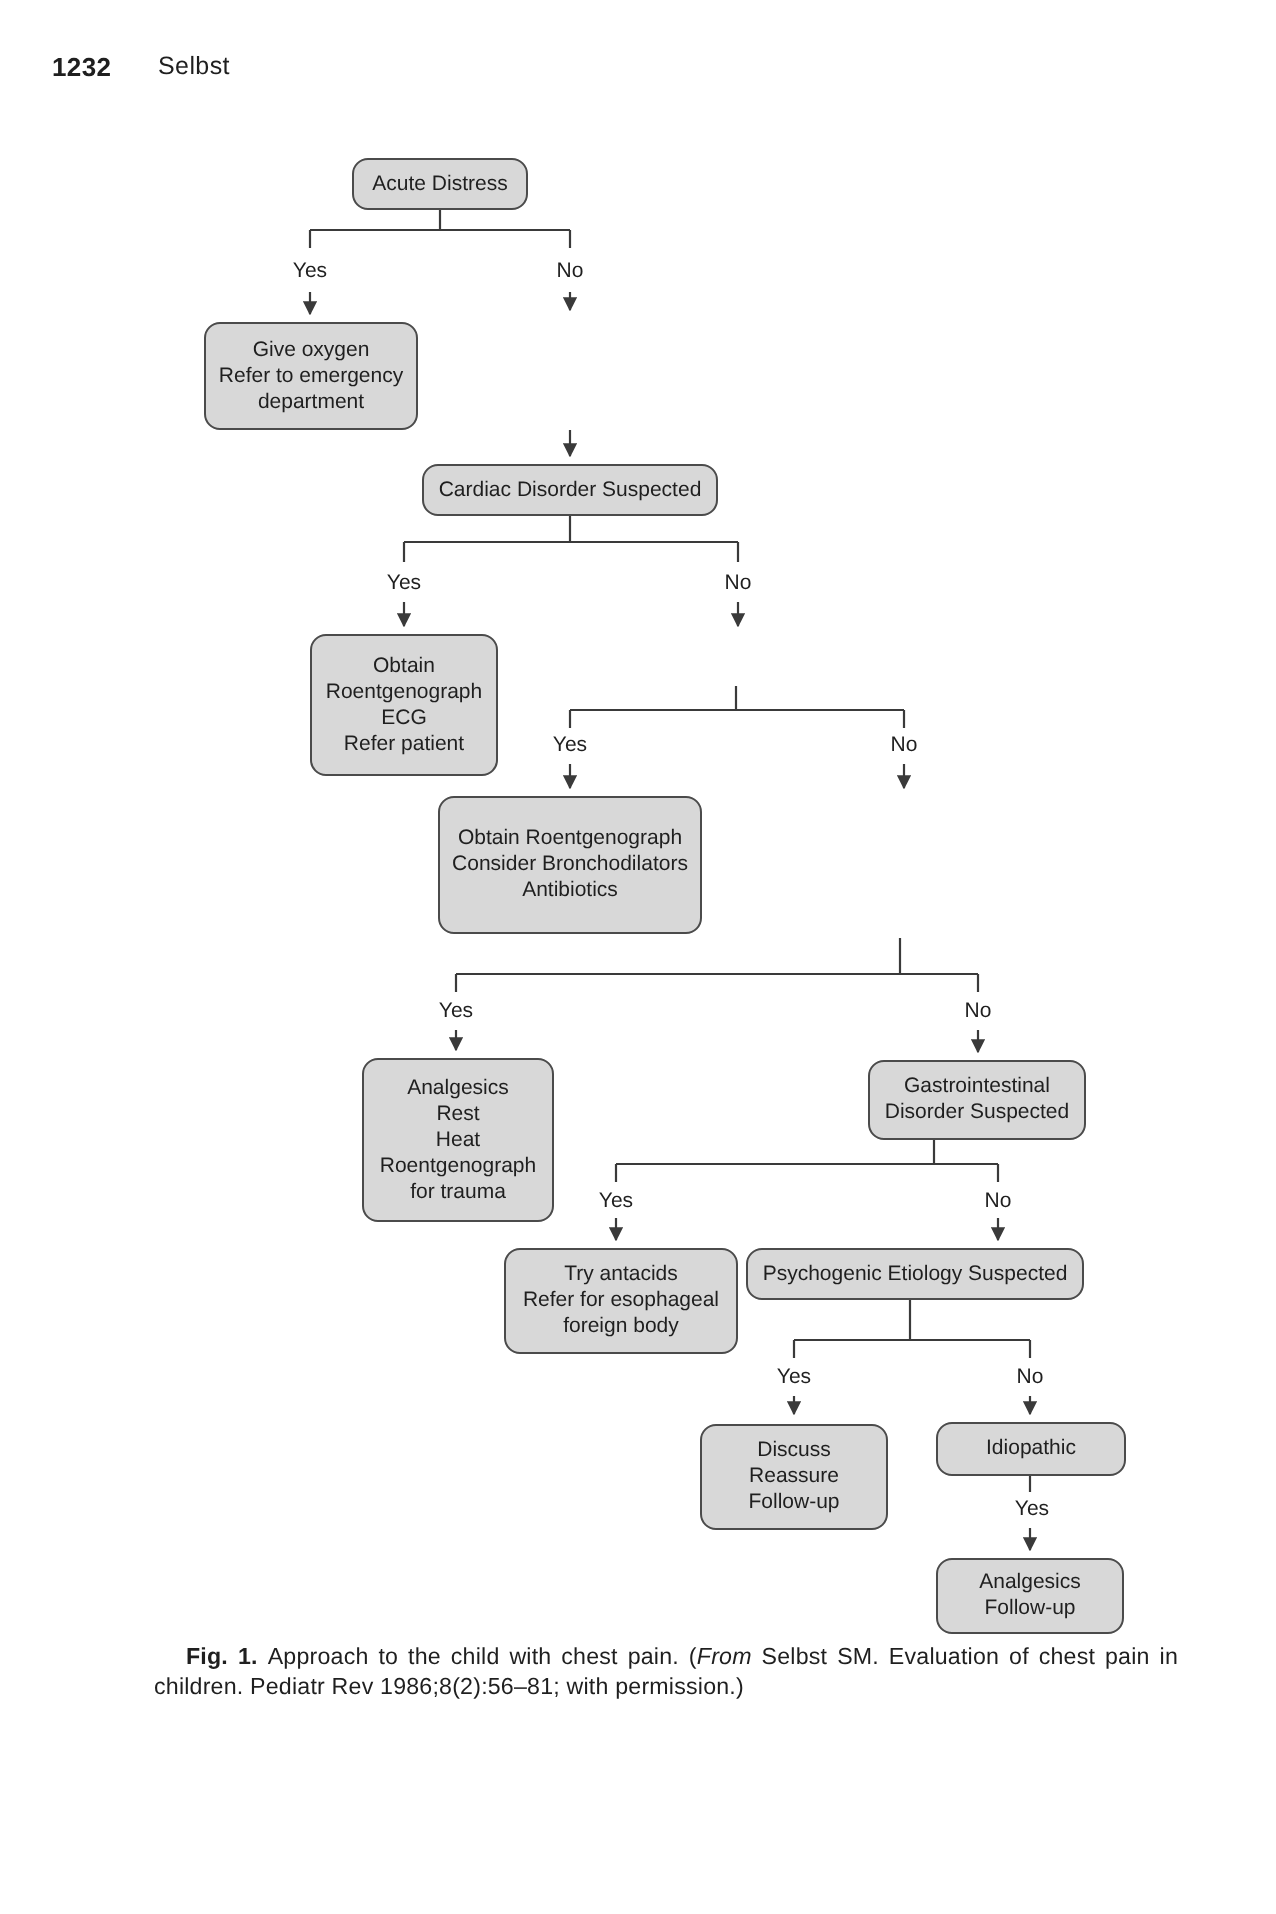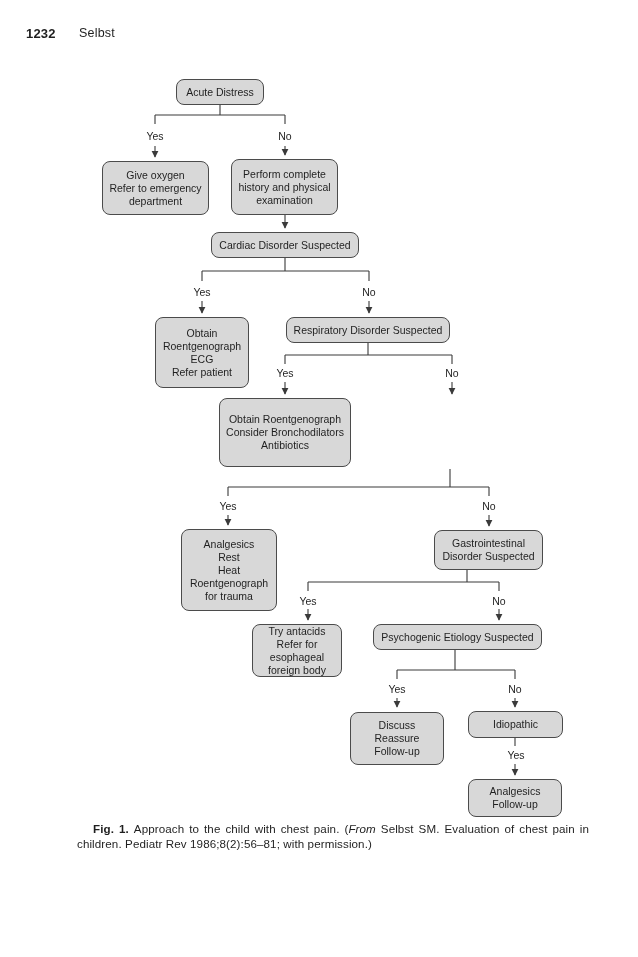--- a/index.html
+++ b/index.html
@@ -99,40 +99,36 @@
     <path class="cn ar" d="M499 609 V620"></path>
     <path class="cn ar" d="M397 698 V707"></path>
     <path class="cn ar" d="M515 698 V707"></path>
     <path class="cn ar" d="M515 764 V775"></path>
   </svg>
 
   <div class="node" style="left:176px;top:79px;width:88px;height:26px">Acute Distress</div>
   <div class="node" style="left:102px;top:161px;width:107px;height:54px">Give oxygen
 Refer to emergency
 department</div>
-  <div class="node" style="left:231px;top:159px;width:107px;height:56px">Perform complete
-history and physical
-examination</div>
   <div class="node" style="left:211px;top:232px;width:148px;height:26px">Cardiac Disorder Suspected</div>
   <div class="node" style="left:155px;top:317px;width:94px;height:71px">Obtain
 Roentgenograph
 ECG
 Refer patient</div>
-  <div class="node" style="left:286px;top:317px;width:164px;height:26px">Respiratory Disorder Suspected</div>
   <div class="node" style="left:219px;top:398px;width:132px;height:69px">Obtain Roentgenograph
 Consider Bronchodilators
 Antibiotics</div>
   <div class="node" style="left:181px;top:529px;width:96px;height:82px">Analgesics
 Rest
 Heat
 Roentgenograph
 for trauma</div>
   <div class="node" style="left:434px;top:530px;width:109px;height:40px">Gastrointestinal
 Disorder Suspected</div>
-  <div class="node" style="left:252px;top:624px;width:90px;height:53px">Try antacids
+  <div class="node" style="left:252px;top:624px;width:117px;height:53px">Try antacids
 Refer for esophageal
 foreign body</div>
   <div class="node" style="left:373px;top:624px;width:169px;height:26px">Psychogenic Etiology Suspected</div>
   <div class="node" style="left:350px;top:712px;width:94px;height:53px">Discuss
 Reassure
 Follow-up</div>
   <div class="node" style="left:468px;top:711px;width:95px;height:27px">Idiopathic</div>
   <div class="node" style="left:468px;top:779px;width:94px;height:38px">Analgesics
 Follow-up</div>
 

